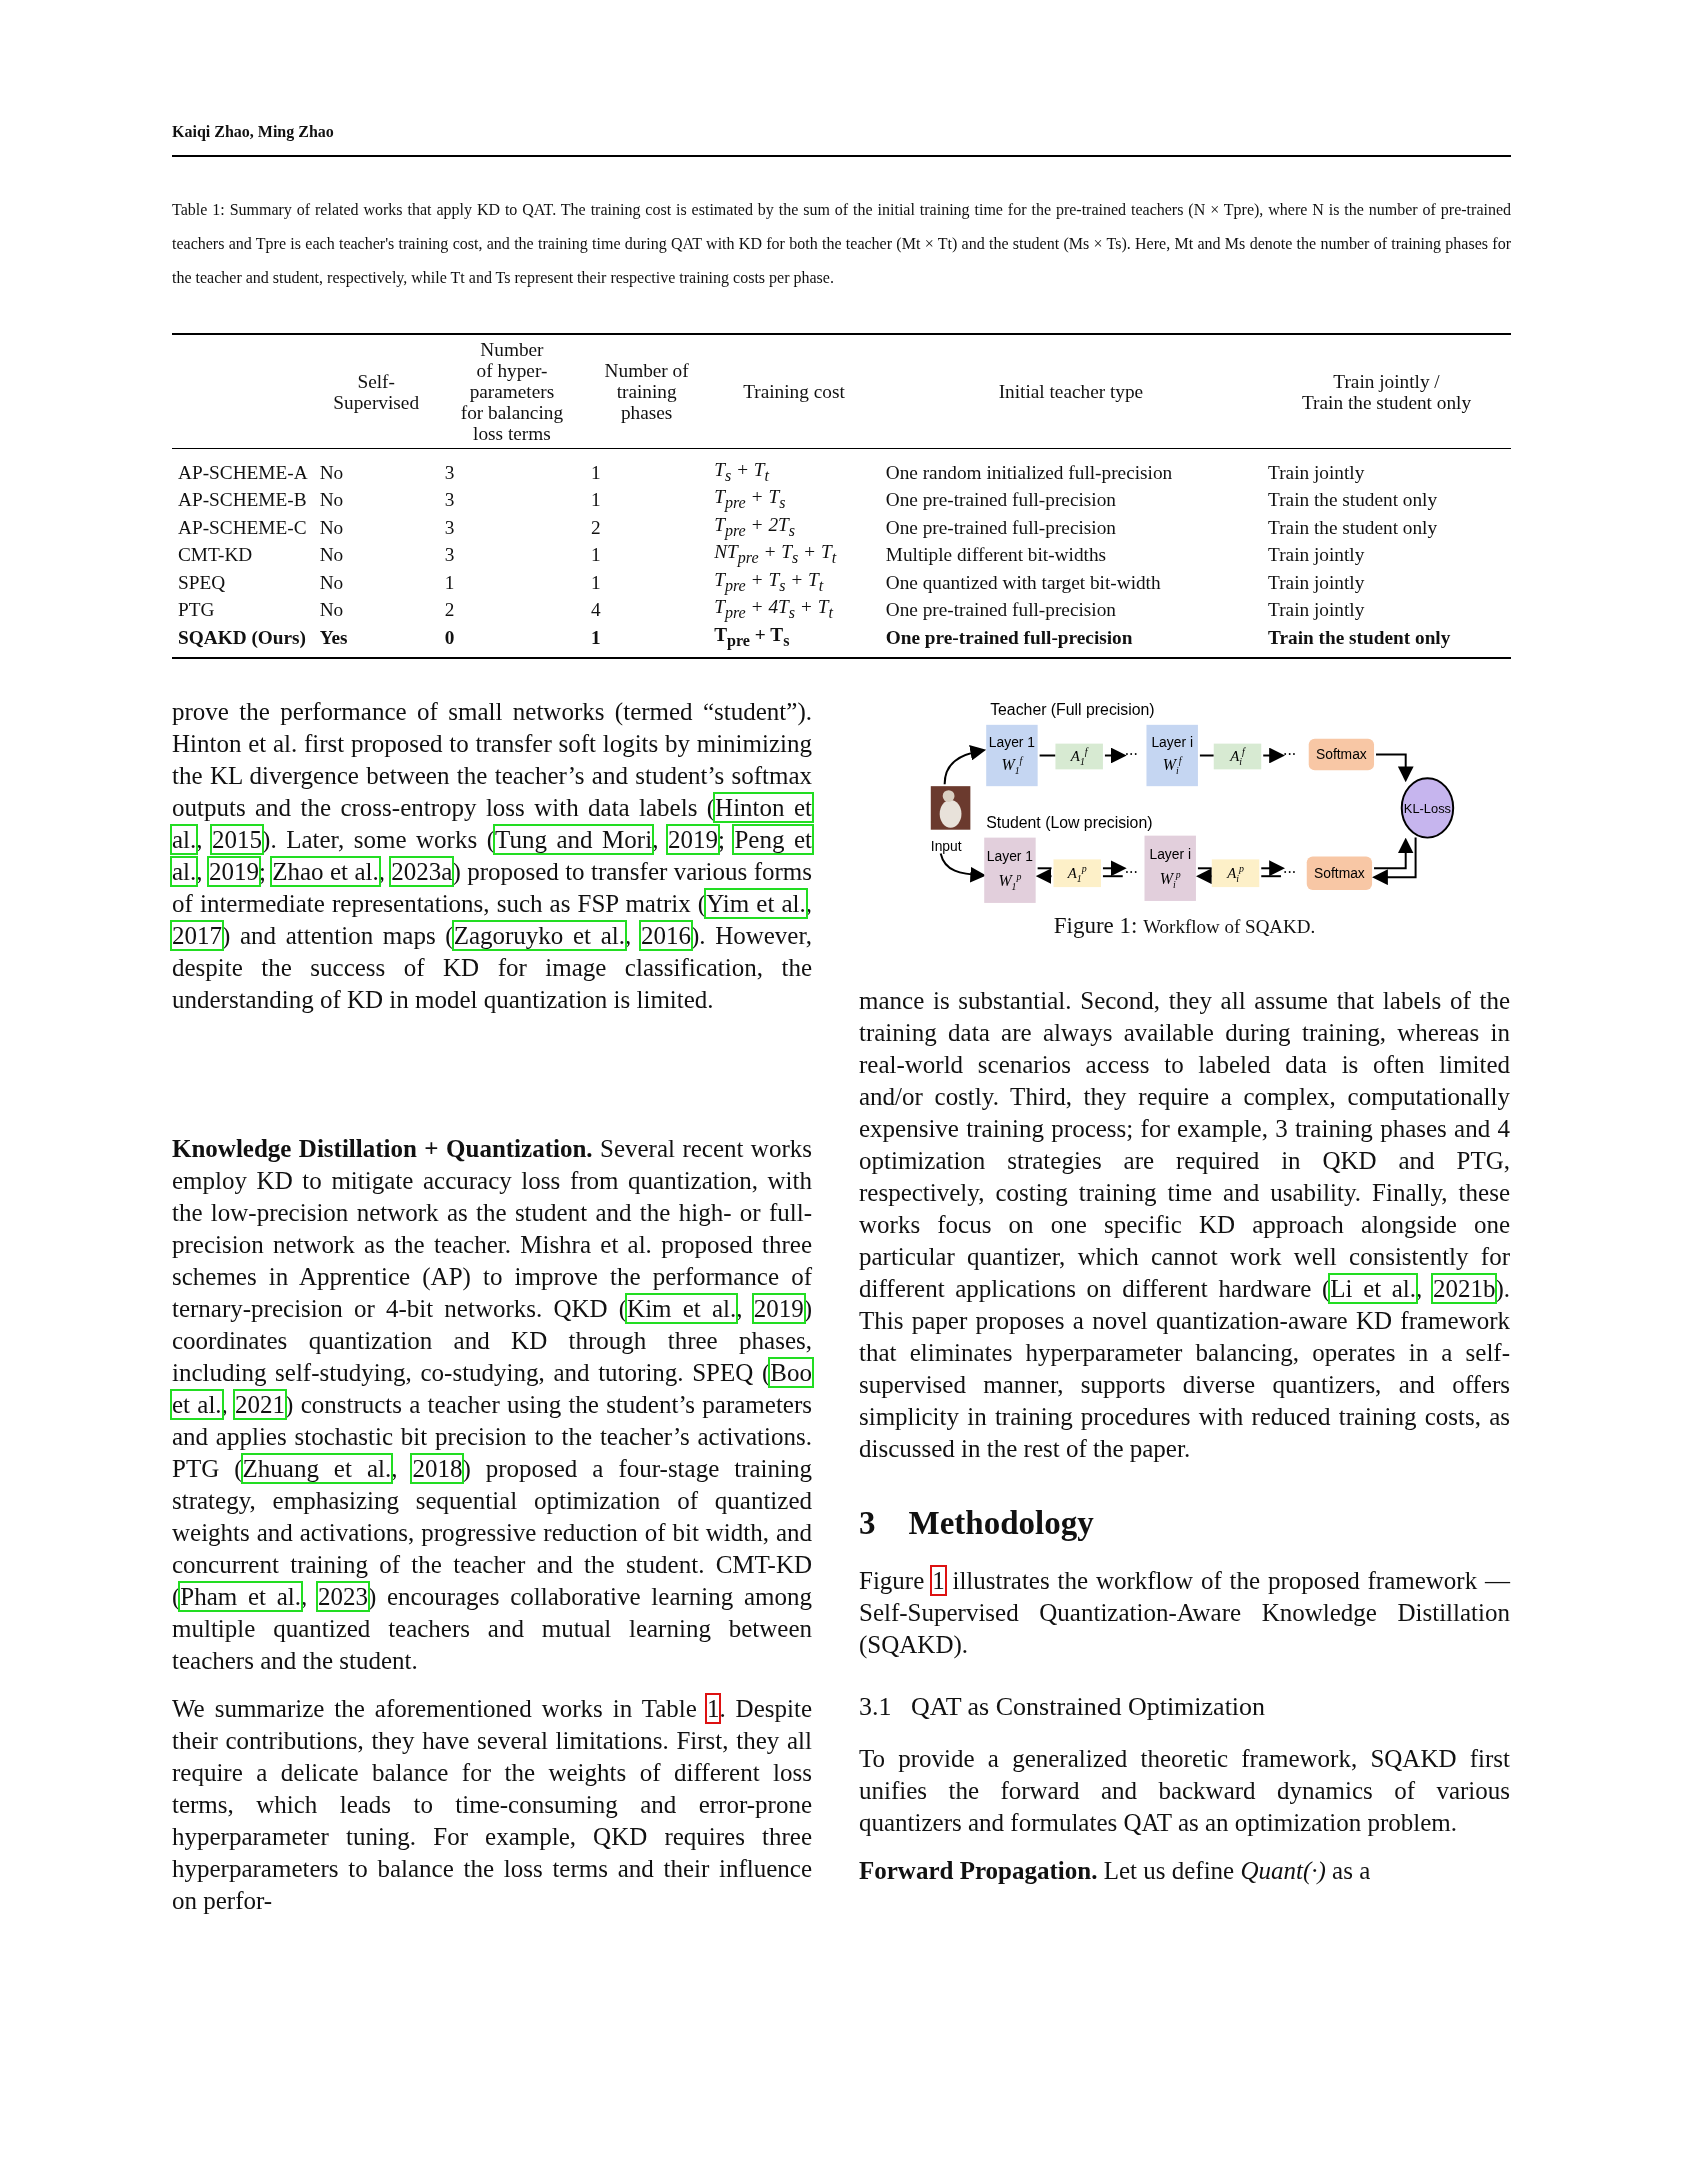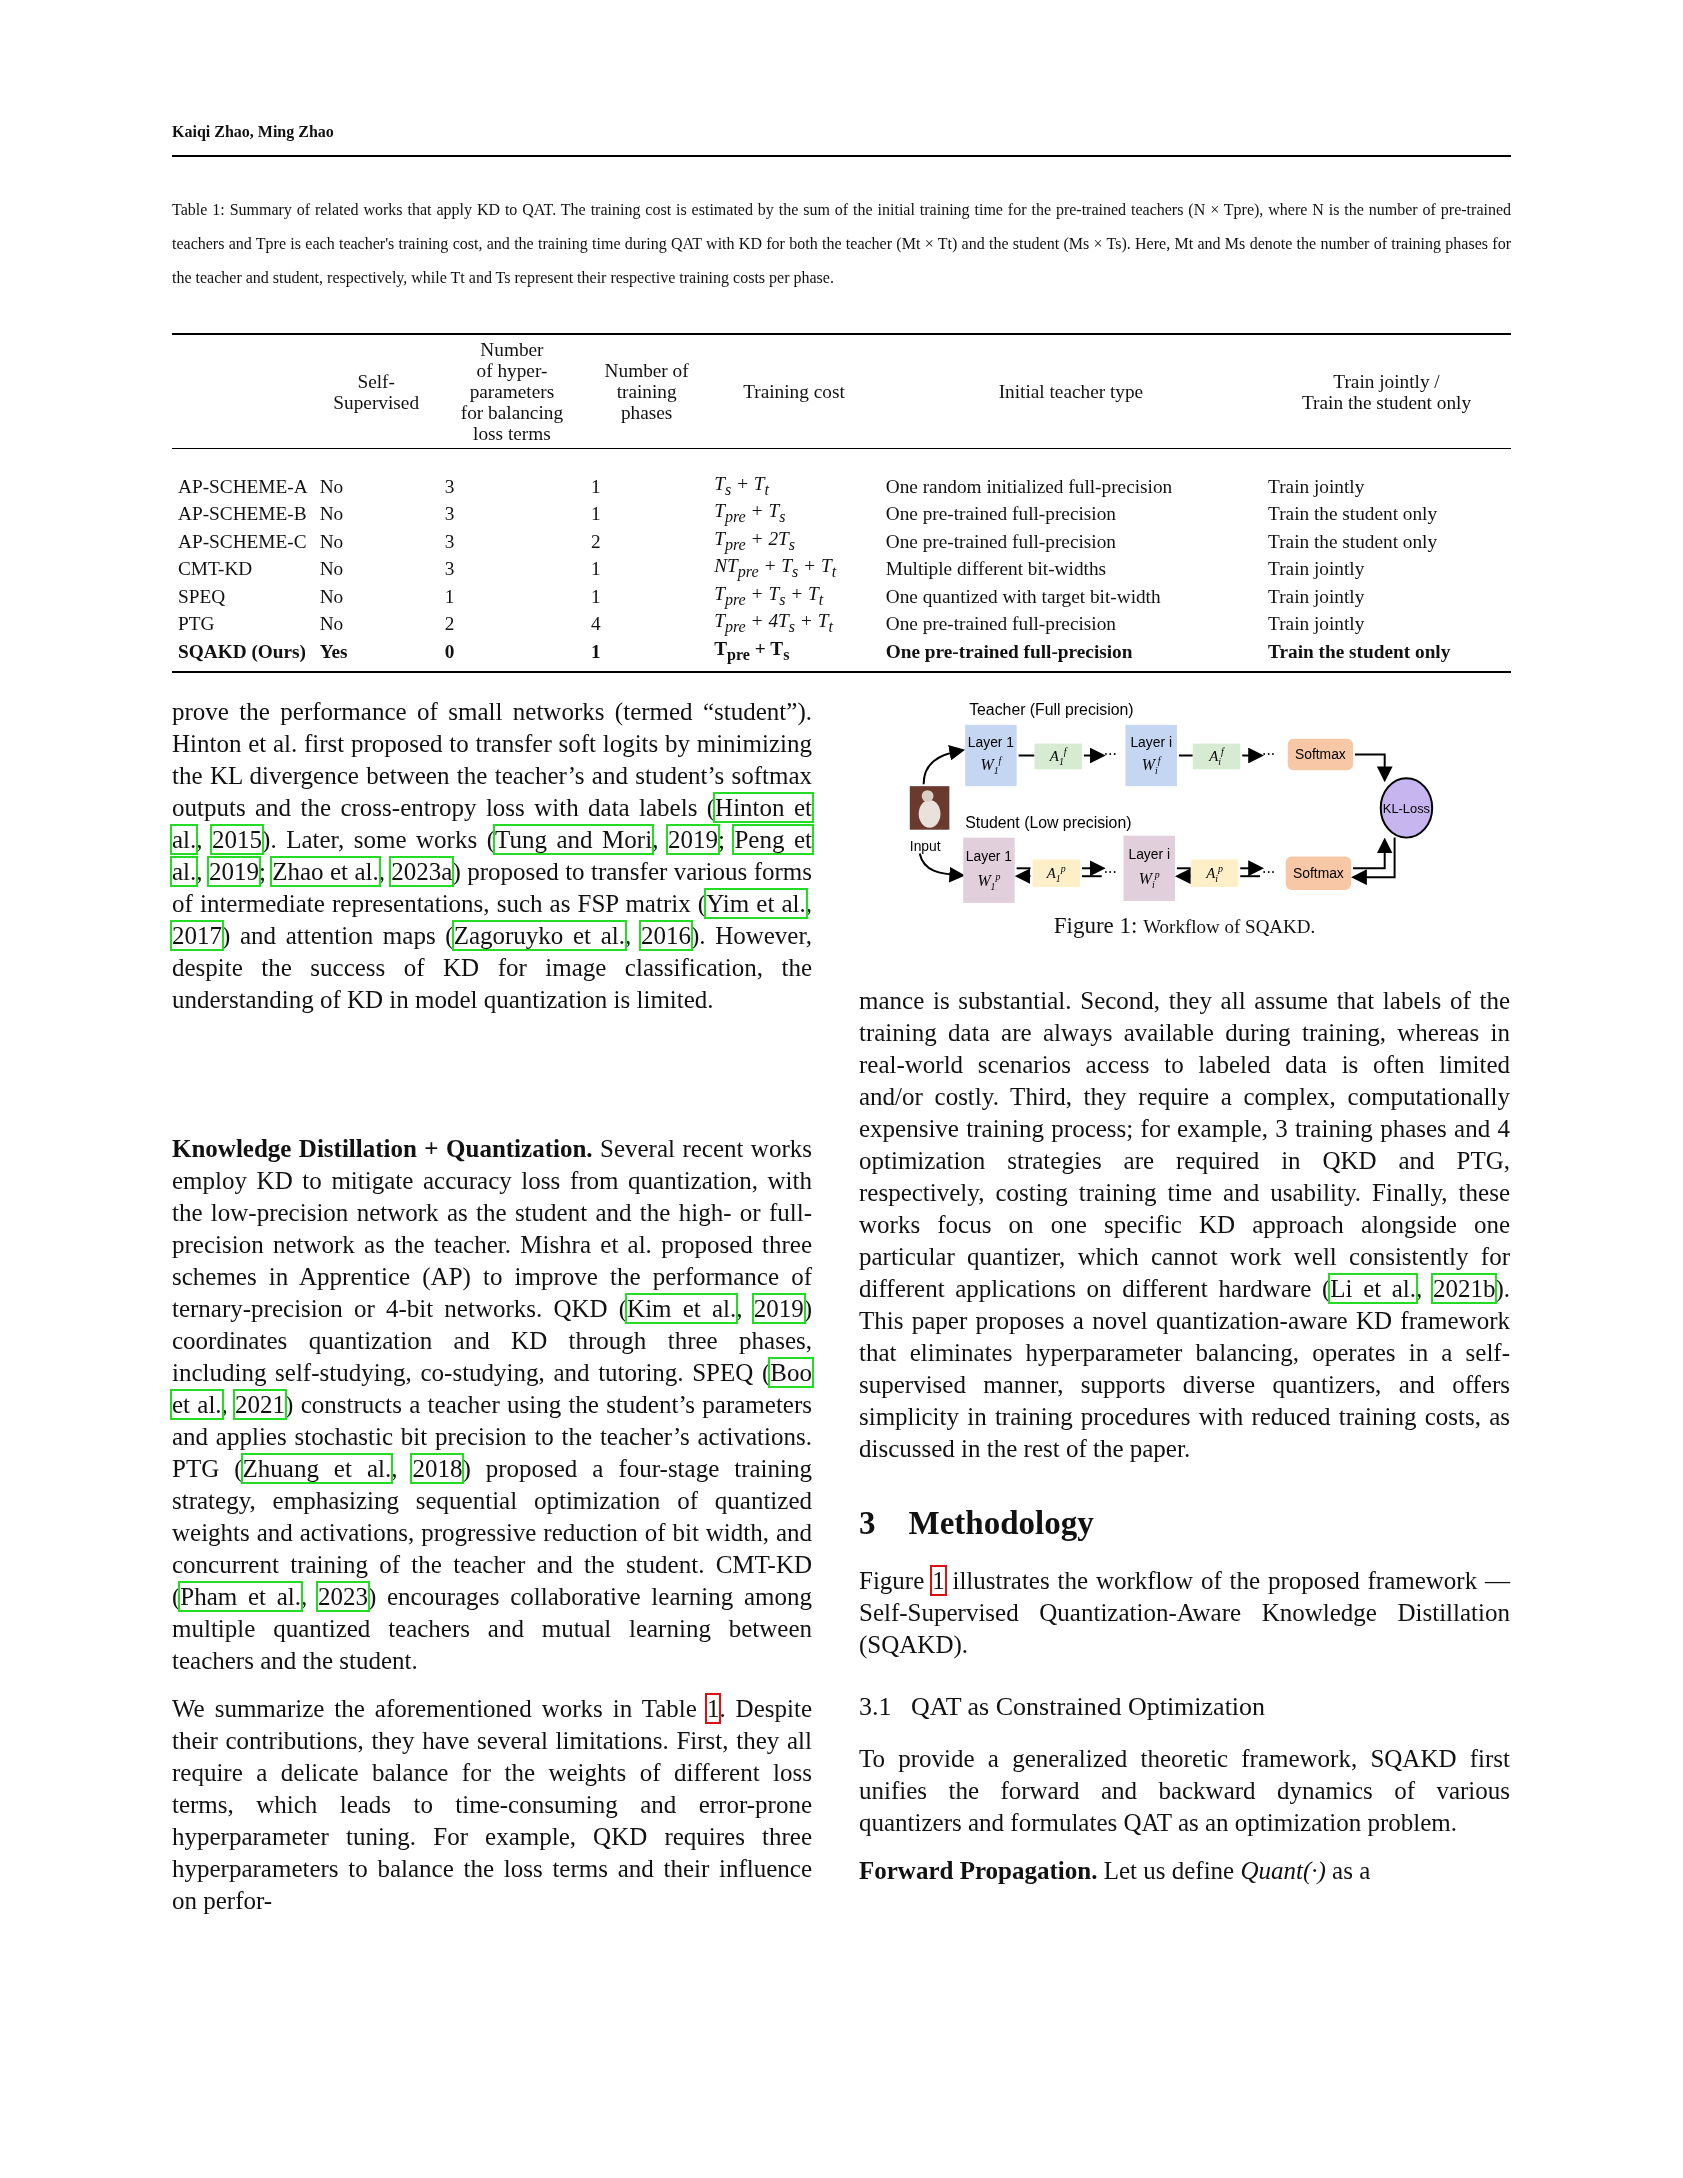--- a/index.html
+++ b/index.html
@@ -11,37 +11,37 @@
 
   .caption { position: absolute; left: 172px; width: 1339px; top: 193px; font-family: "Liberation Serif", serif;
              font-size: 16px; line-height: 34px; text-align: justify; }
 
   .tbl { position: absolute; left: 172px; width: 1339px; top: 333px; border-collapse: collapse;
          font-family: "Liberation Serif", serif; font-size: 19.3px; }
   .tbl thead tr { border-top: 2.5px solid #000; border-bottom: 1.5px solid #000; }
   .tbl tbody tr:last-child { border-bottom: 2.5px solid #000; }
   .tbl th { font-weight: normal; text-align: center; vertical-align: middle; padding: 4px 6px; line-height: 21px; }
   .tbl td { padding: 0 6px; line-height: 21.6px; white-space: nowrap; }
-  .tbl tbody tr:first-child td { padding-top: 24px; }
+  .tbl tbody tr:first-child td { padding-top: 10px; }
   .tbl tbody tr:last-child td { padding-bottom: 6px; }
   .tbl .bold td { font-weight: bold; }
   .tbl .cost { font-style: italic; }
   .tbl .bold .cost { font-style: normal; }
 
   .col { position: absolute; font-family: "Liberation Serif", serif; font-size: 25px; line-height: 32px; text-align: justify; }
   .col p { margin: 0; }
   .left { left: 172px; width: 640px; }
   .right { left: 859px; width: 651px; }
   .cite { outline: 2px solid #22dd22; outline-offset: 0px; }
   .ref { outline: 2px solid #dd1111; }
   .para-head { font-weight: bold; }
   .sec-title { font-weight: bold; font-size: 33px; }
   .subsec-title { font-weight: normal; font-size: 26px; }
 
-  .figure { position: absolute; left: 890px; top: 693px; width: 653px; height: 218px; }
+  .figure { position: absolute; left: 911px; top: 693px; width: 653px; height: 218px; }
   .fig-caption { position: absolute; left: 859px; width: 651px; top: 913px; text-align: center;
                  font-family: "Liberation Serif", serif; font-size: 23px; }
   .fig-caption .small { font-size: 19px; }
 </style>
 </head>
 <body>
 
 <div class="runhead">Kaiqi Zhao,  Ming Zhao</div>
 <div class="headrule"></div>
 

